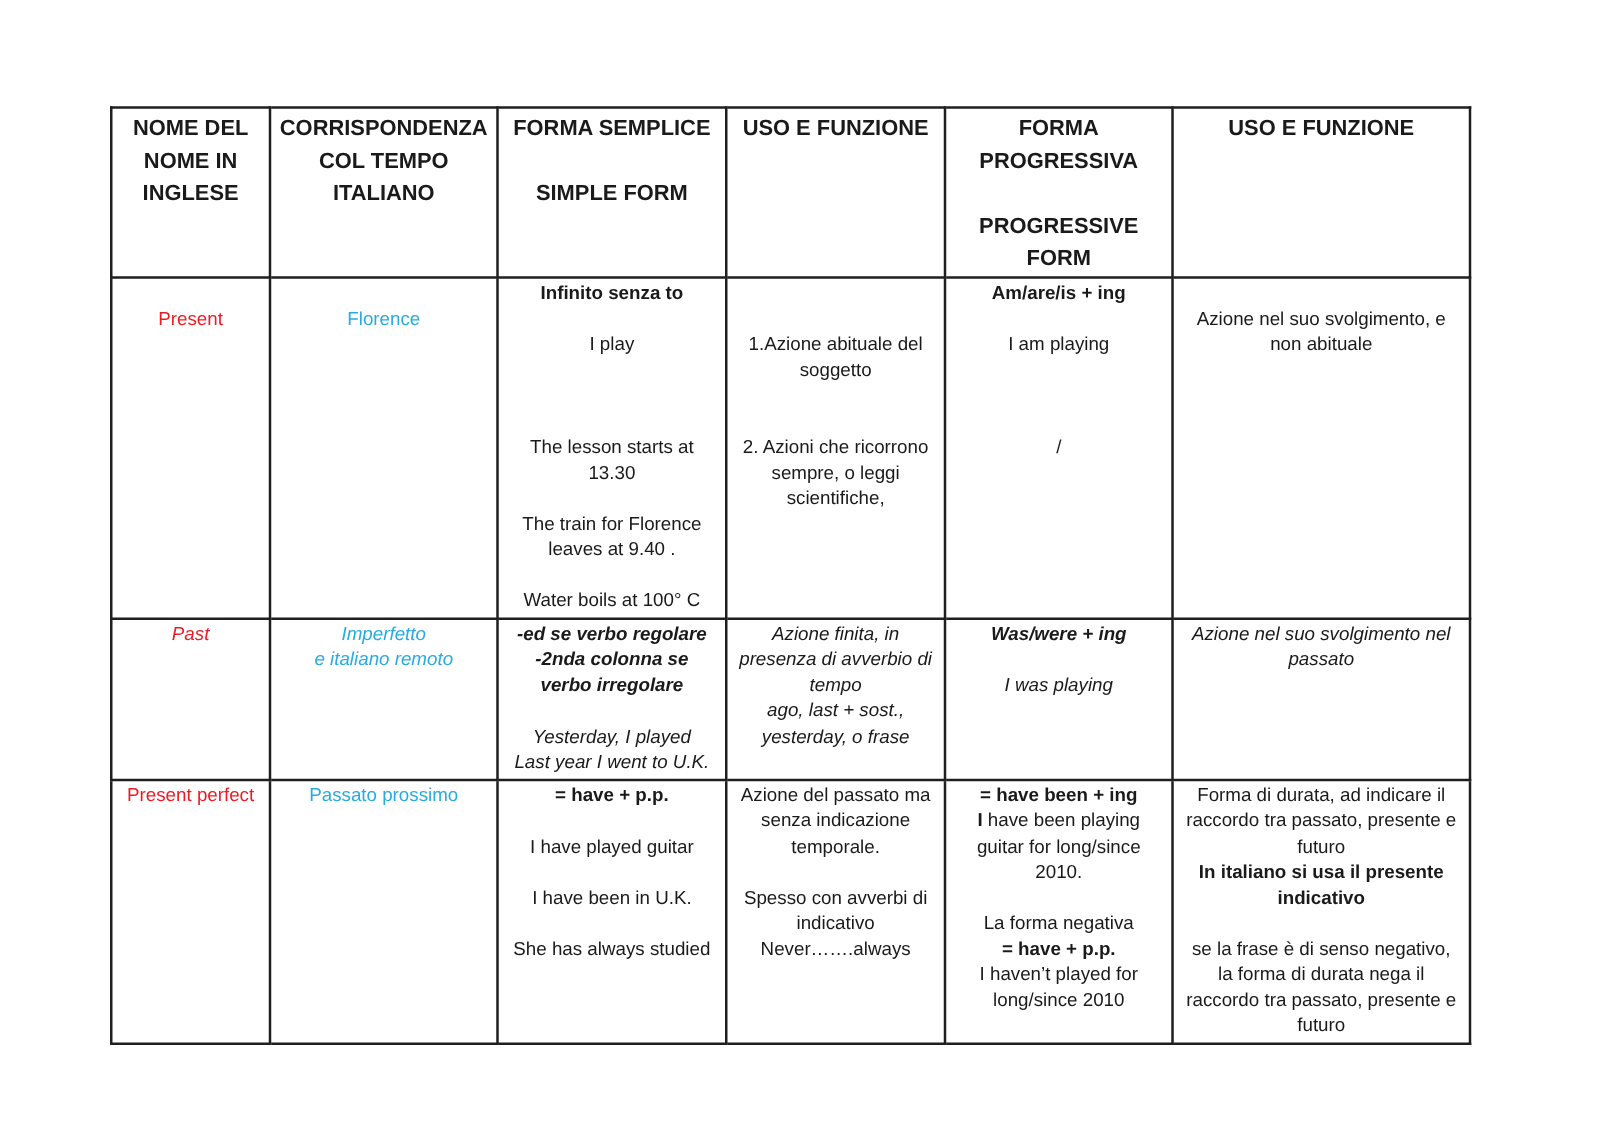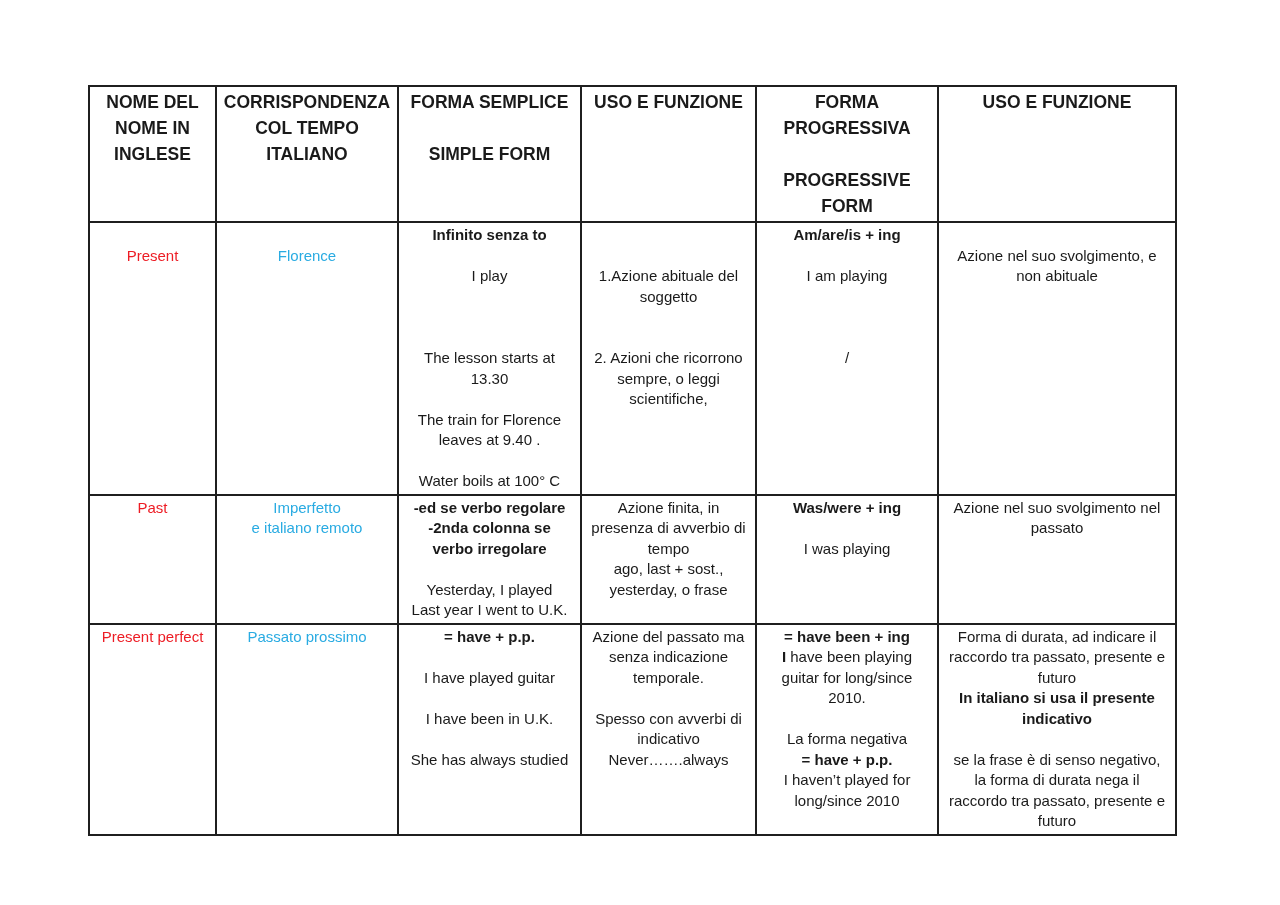--- a/index.html
+++ b/index.html
@@ -40,21 +40,21 @@
   .tense-table td {
     font-size: 15px;
     line-height: 20.5px;
     font-weight: 400;
     text-align: center;
     color: var(--text, #1a1a1a);
     padding: 2px 7px;
   }
   tr.header-row { height: 128px; margin-top: 20px; }
   tr.body-row-0 { height: 268px; }
-  tr.body-row-1 { height: 123px; }
+  tr.body-row-1 { height: 123px; font-style: italic; }
   tr.body-row-2 { height: 206px; }
   .hline { min-height: 26px; }
   .hline.blank { height: 26px; }
   .para { min-height: 20.5px; }
   .para.blank { height: 20.5px; }
   .b { font-weight: 700; }
   .red { color: var(--red, #ed1c24); }
   .cyan { color: var(--cyan, #29abe2); }
 </style>
 </head>

